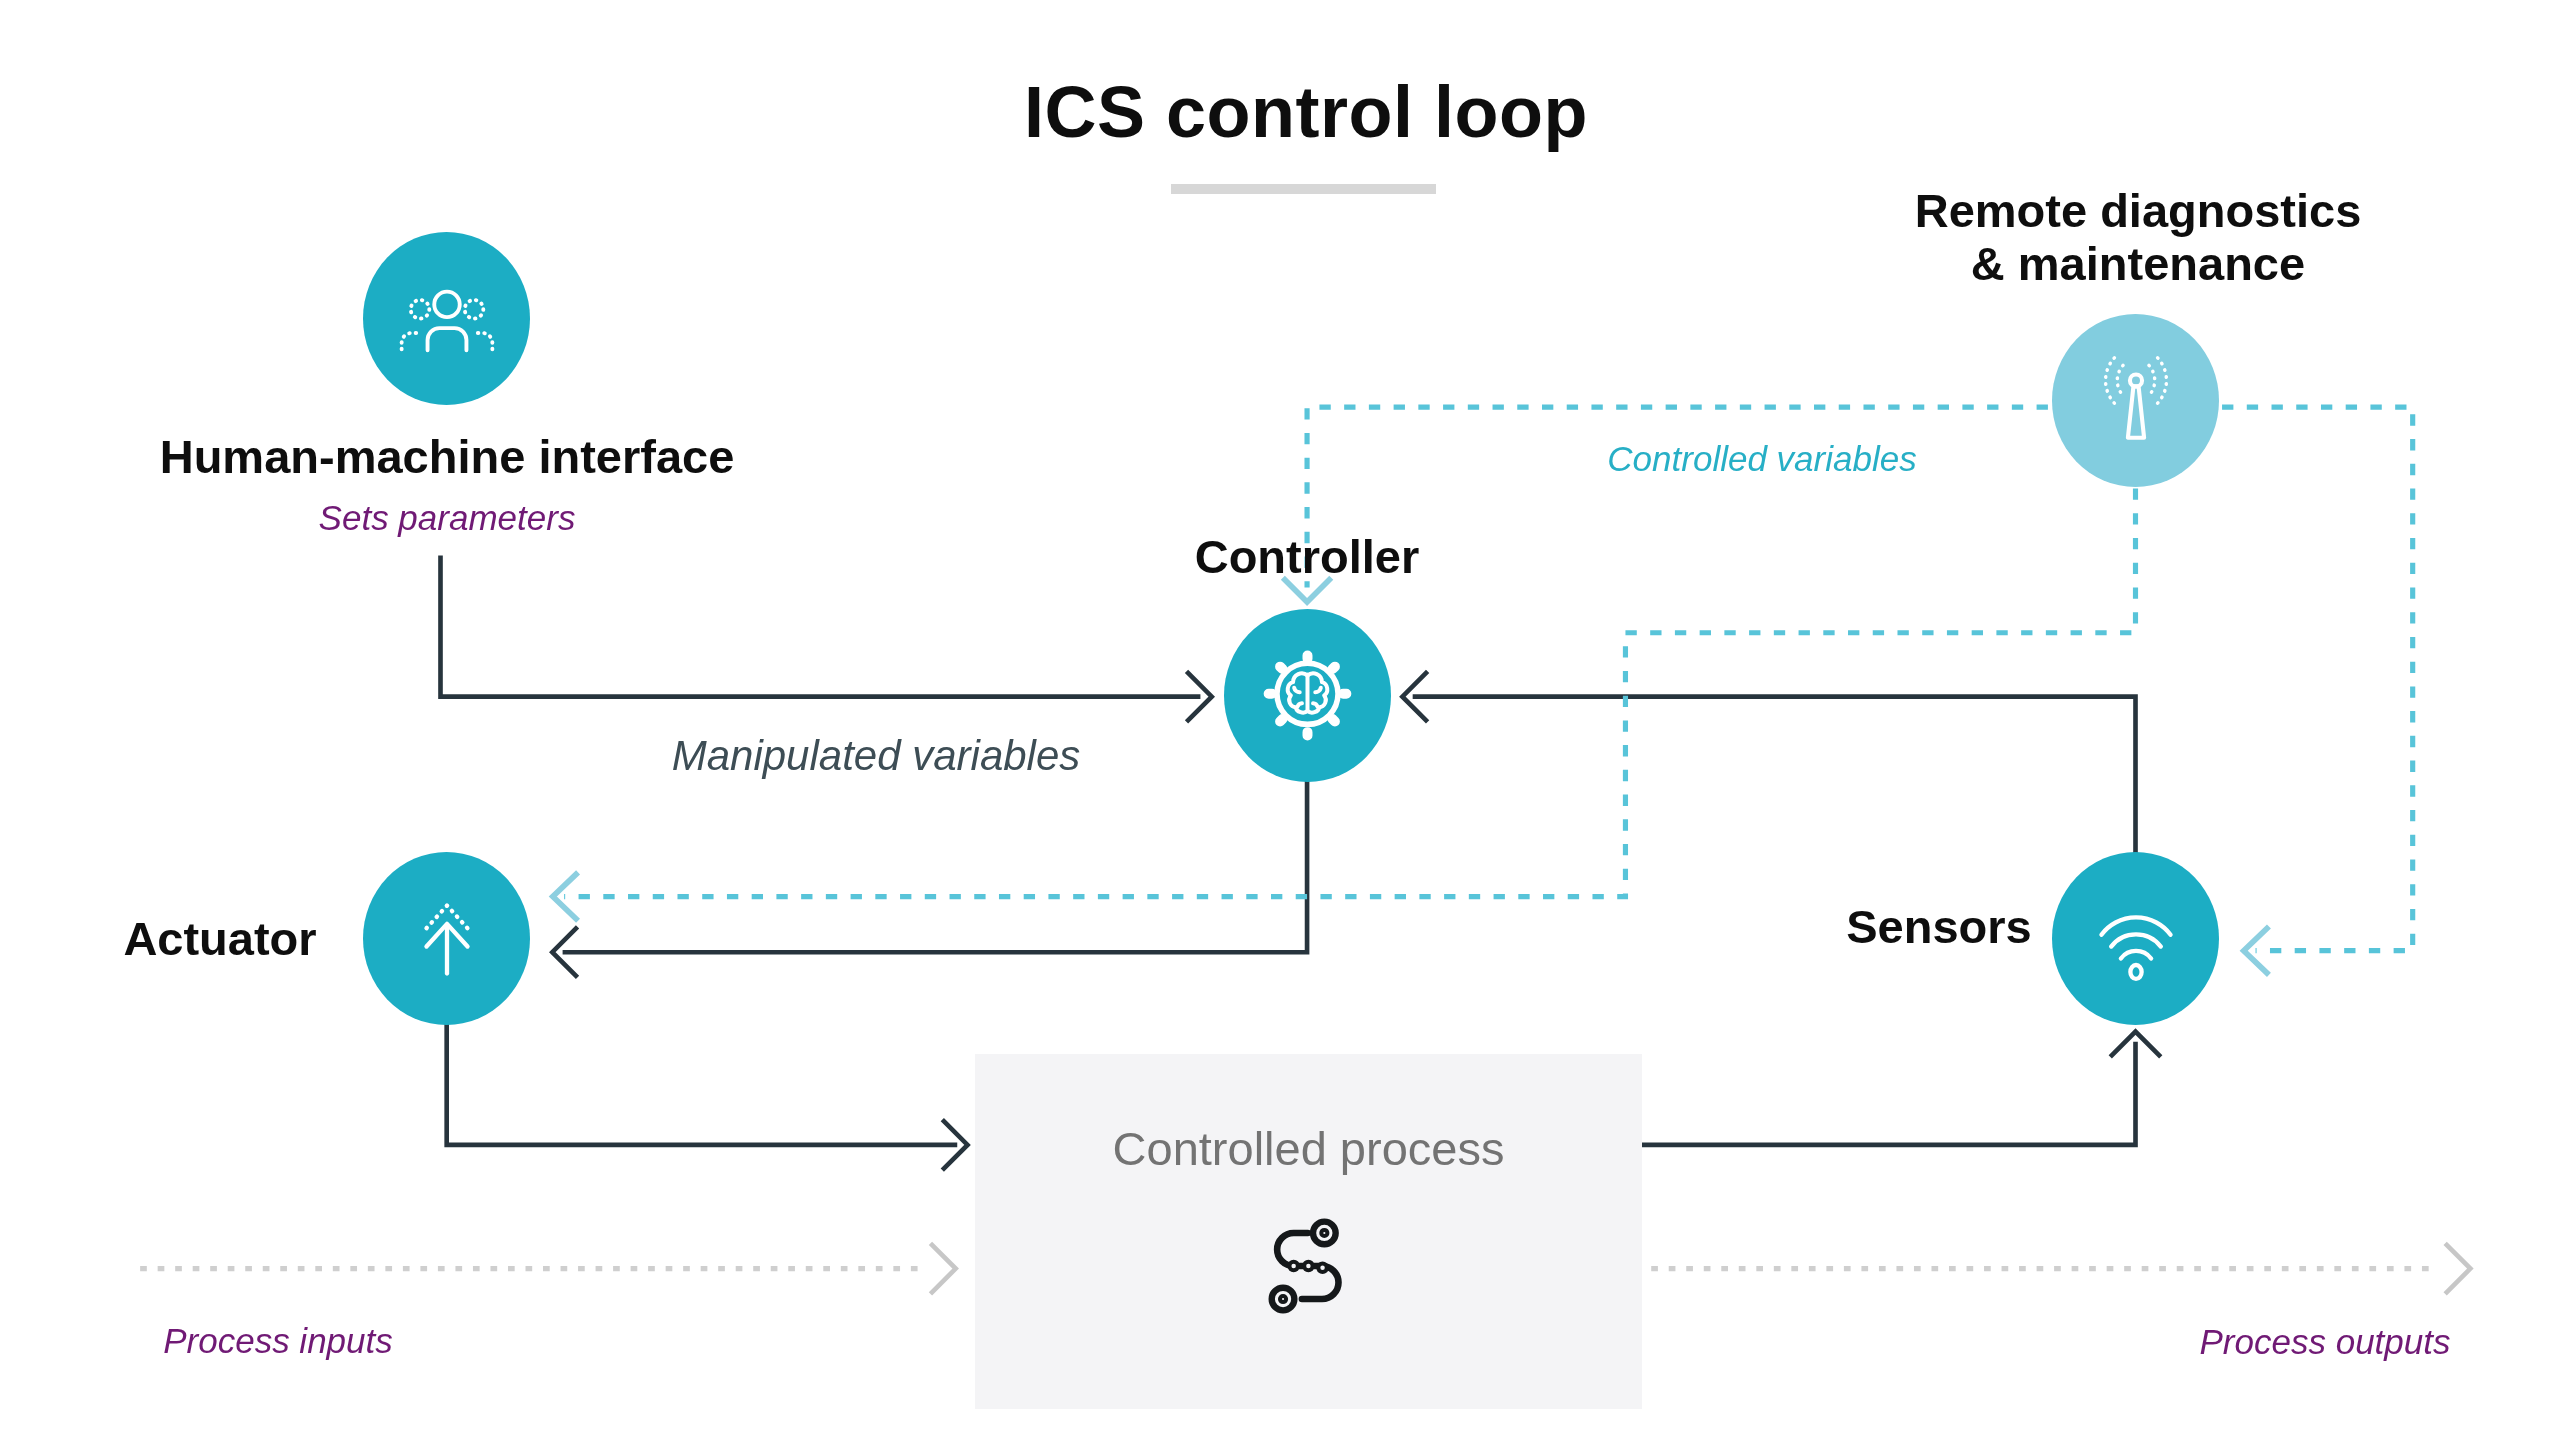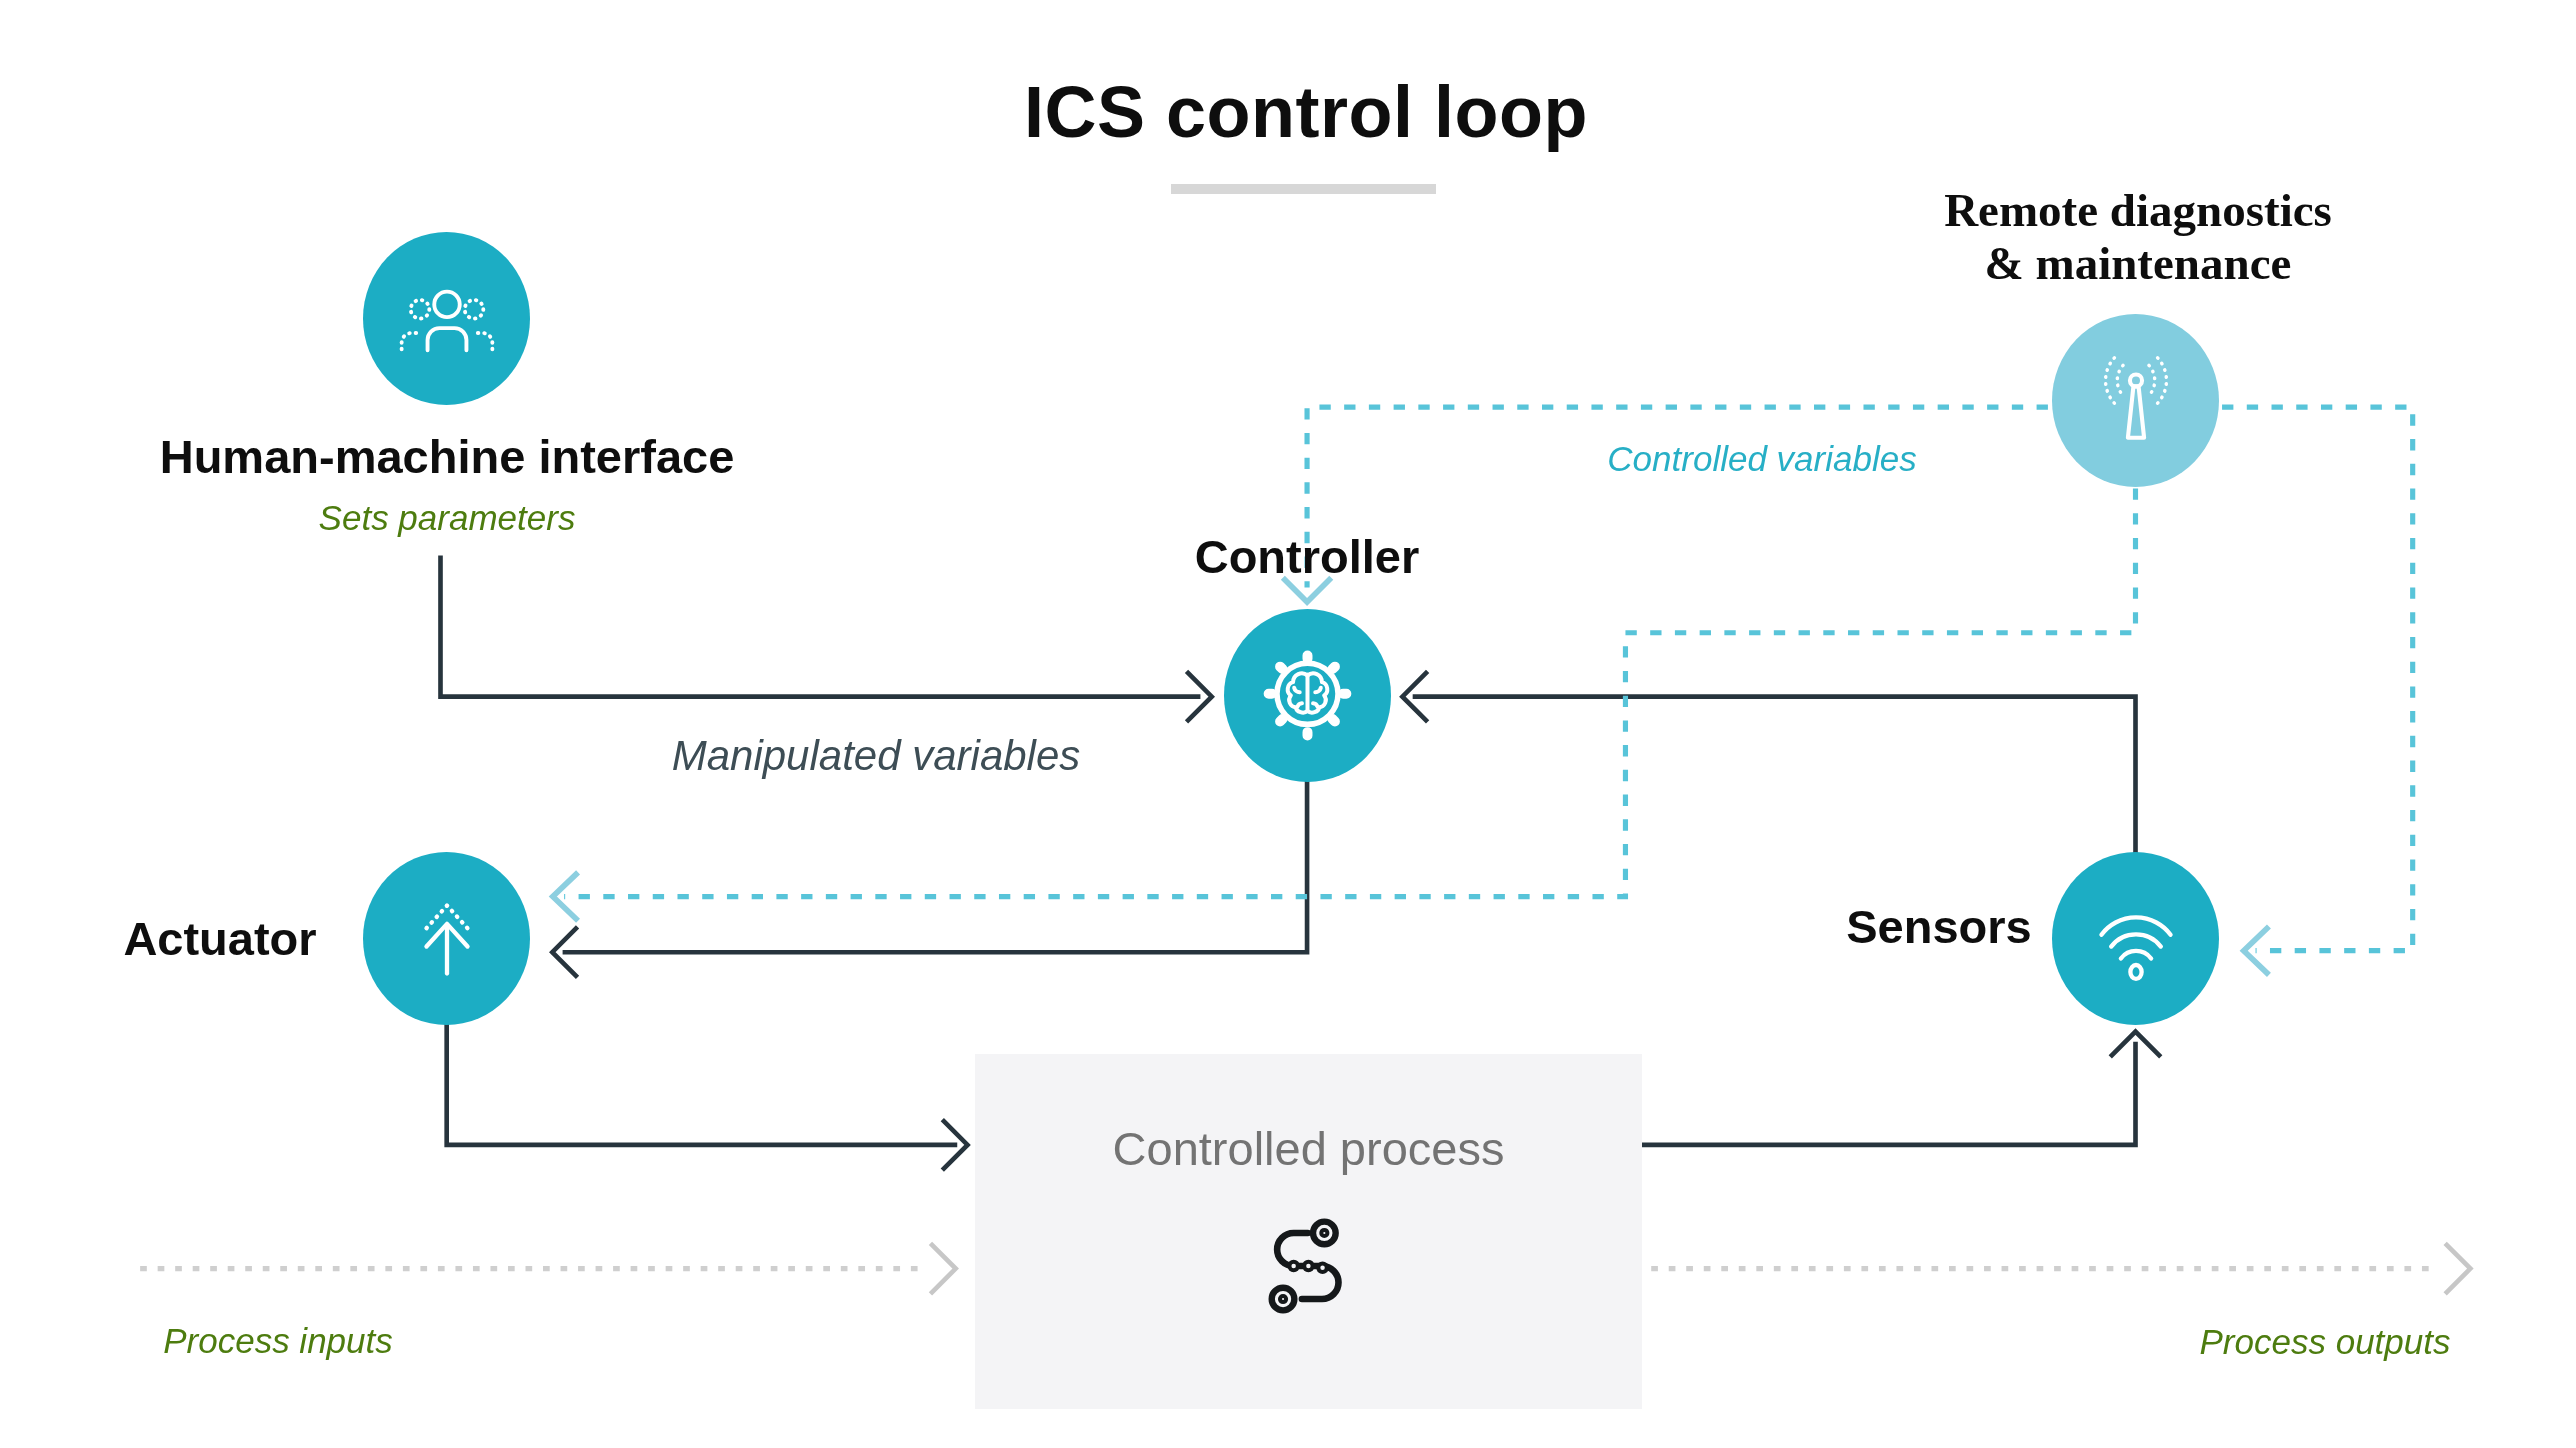--- a/index.html
+++ b/index.html
@@ -6,21 +6,21 @@
   body{width:2576px;height:1449px;position:relative;overflow:hidden;
        font-family:"Liberation Sans","DejaVu Sans",sans-serif;}
   .canvas{position:absolute;left:0;top:0;width:2184px;height:1449px;}
   svg.wires{position:absolute;left:0;top:0;}
   .lbl{position:absolute;transform:translate(-50%,-50%);white-space:nowrap;line-height:1.12;}
   .title{font-size:72px;font-weight:800;color:#0e0e0e;letter-spacing:0.5px;}
   .title-rule{position:absolute;background:#d7d7d7;}
   .node-label{font-size:47px;font-weight:800;color:#0e0e0e;}
   .node-label.two-line{line-height:1.13;}
   .italic-dark{font-style:italic;font-size:42px;color:#3d4d55;}
-  .italic-gray{font-style:italic;font-size:35px;color:#4d7c0f;}
+  .italic-gray{font-style:italic;font-size:35px;color:#701a75;}
   .italic-teal{font-style:italic;font-size:35px;color:#27afc6;}
   .node{position:absolute;border-radius:50%;display:flex;align-items:center;justify-content:center;}
   .node.teal{background:#1cadc4;}
   .node.teal-light{background:#82cddf;}
   .process-box{position:absolute;left:975px;top:1054px;width:667px;height:355px;background:#f4f4f6;
                display:flex;flex-direction:column;align-items:center;}
   .process-title{margin-top:67px;font-size:47px;font-weight:400;color:#737373;}
   .process-icon-wrap{margin-top:31px;}
 </style>
 </head>
@@ -93,21 +93,21 @@
         <g stroke-width="3.6" stroke-linejoin="round" stroke-linecap="round">
           <path d="M50 32 c-5,-4.5 -13,-1 -13,6 c-5.5,1.5 -6.5,9 -2,12 c-3.5,4 -0.5,10.5 4.5,10.5 c0.5,4.5 7,6.5 10.5,3.5"></path>
           <path d="M50 32 c5,-4.5 13,-1 13,6 c5.5,1.5 6.5,9 2,12 c3.5,4 0.5,10.5 -4.5,10.5 c-0.5,4.5 -7,6.5 -10.5,3.5"></path>
           <path d="M50 31 v33"></path>
           <path d="M43 47 a5,5 0 0 1 -5,-4 M57 47 a5,5 0 0 0 5,-4 M45 57 a4.5,4.5 0 0 0 -4,3 M55 57 a4.5,4.5 0 0 1 4,3"></path>
         </g>
       </g>
     </svg>
   </div>
 
-  <div class="lbl node-label two-line" style="left:2138px;top:237px;text-align:center;font-family:Liberation Serif, serif;">
+  <div class="lbl node-label two-line" style="left:2138px;top:237px;text-align:center;">
     <div>Remote diagnostics</div>
     <div>&amp; maintenance</div>
   </div>
   <div class="node teal-light" style="left:2052px;top:314px;width:167px;height:173px;">
     <svg width="108" height="108" viewBox="0 0 100 100">
       <g stroke="#ffffff" fill="none" stroke-width="3.8">
         <circle cx="50" cy="31" r="5.6"></circle>
         <path d="M47.6 36.5 L42.5 84 H57.5 L52.4 36.5 Z" stroke-linejoin="round"></path>
         <g stroke-width="3.2" stroke-linecap="round" stroke-dasharray="0.5 6">
           <path d="M38 17 a21 21 0 0 0 0 28"></path>

